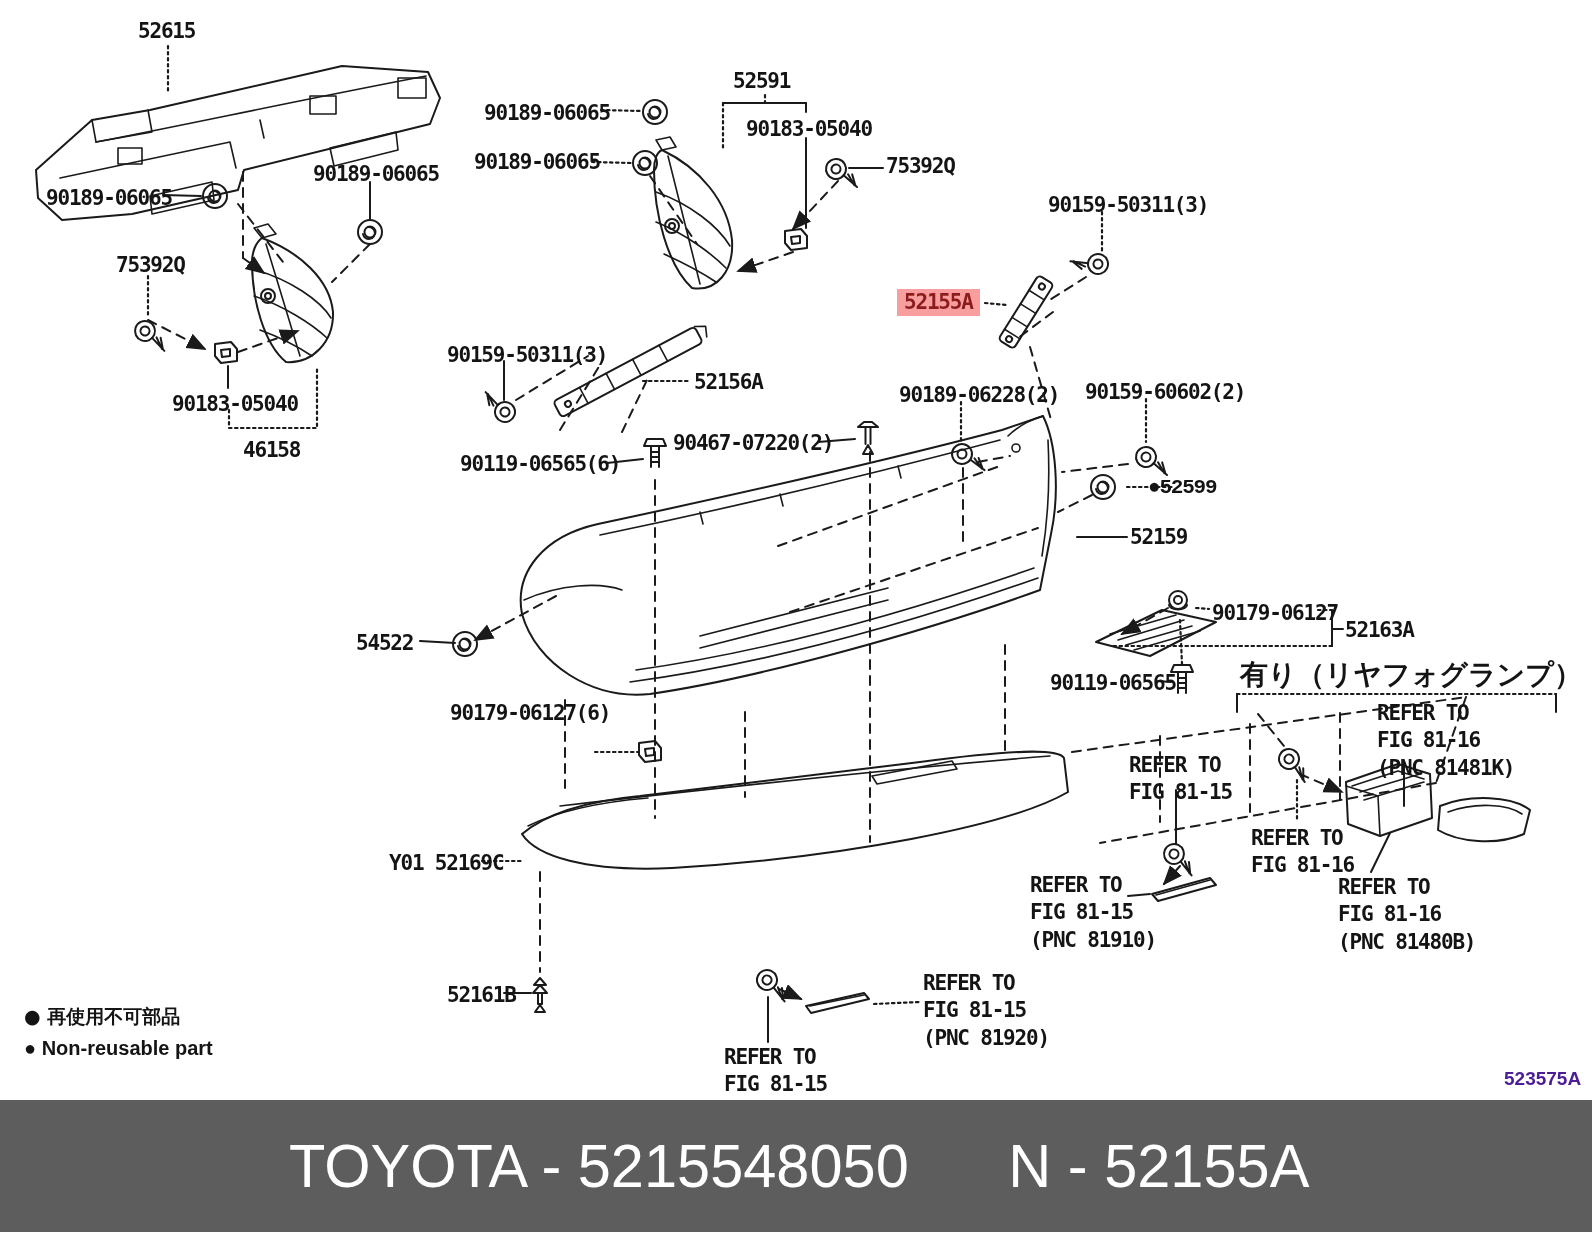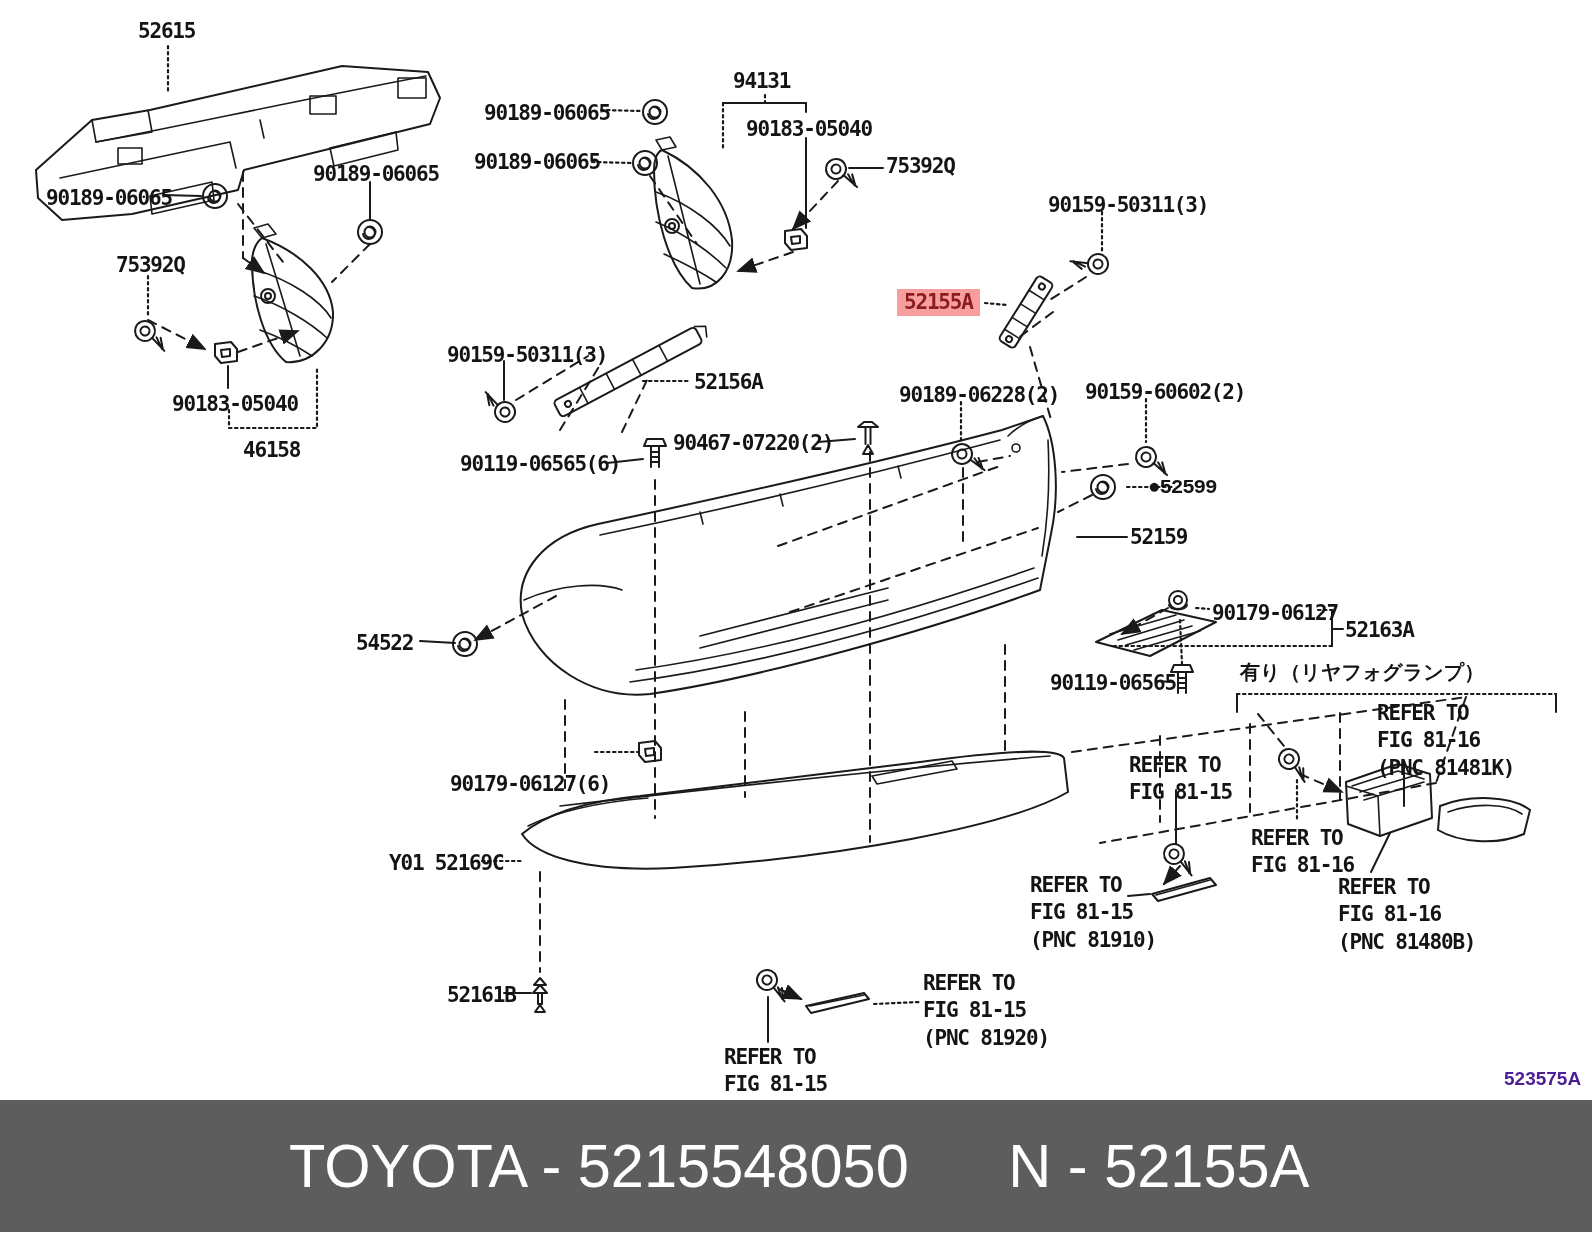--- a/index.html
+++ b/index.html
@@ -6,21 +6,21 @@
   .stage{position:relative;width:1592px;height:1258px;background:#fff;overflow:hidden;
          font-family:"DejaVu Sans Mono",monospace;}
   .art{position:absolute;left:0;top:0;}
   .art *{stroke:var(--line);fill:none;stroke-width:2;stroke-linecap:round;stroke-linejoin:round;}
   .art .thin{stroke-width:1.6;}
   .art .dash{stroke-dasharray:9 7;}
   .art .dot{stroke-dasharray:2.5 3.5;stroke-width:2.2;}
   .art .solid{stroke-dasharray:none;}
   .lbl{position:absolute;font:700 21px "DejaVu Sans Mono",monospace;letter-spacing:-1.2px;
        color:#141414;white-space:pre-line;line-height:1.3;}
-  .lbl.jp{font-family:Liberation Serif, serif;font-size:20px;letter-spacing:0;}
+  .lbl.jp{font-family:Liberation Mono, monospace;font-size:28px;letter-spacing:0;}
   .lbl.hl{background:var(--hl-bg);color:var(--hl-fg);padding:0 7px;}
   .legend{position:absolute;left:24px;top:1004px;color:#141414;}
   .legend .jp-line{font:700 19px "DejaVu Sans",sans-serif;margin-bottom:7px;}
   .legend .en-line{font:700 20px "Liberation Sans",sans-serif;}
   .figcode{position:absolute;left:1504px;top:1068px;font:600 19px "Liberation Sans",sans-serif;color:#4c1d95;}
   .footer{position:absolute;left:0;top:1100px;width:1592px;height:132px;background:var(--footer-bg);
           display:flex;align-items:center;justify-content:center;gap:80px;}
   .footer span{font:400 62px/1 "Liberation Sans",sans-serif;color:var(--footer-fg);
                display:inline-block;transform:scaleX(0.96);}
 </style>
@@ -261,21 +261,21 @@
     <path class="dash" marker-end="url(#ah)" d="M1300,774 L1342,792"></path>
     <path class="dash" marker-end="url(#ah)" d="M1180,866 L1164,884"></path>
     <path class="dash" marker-end="url(#ah)" d="M779,989 L801,999"></path>
     <path class="dash" d="M540,872 V972"></path>
   </svg>
 
   <div id="labels">
       <div class="lbl" style="left: 138px; top: 18px;">52615</div>
       <div class="lbl" style="left: 484px; top: 100px;">90189-06065</div>
       <div class="lbl" style="left: 474px; top: 149px;">90189-06065</div>
-      <div class="lbl" style="left: 733px; top: 68px;">94131</div>
+      <div class="lbl" style="left: 733px; top: 68px;">52591</div>
       <div class="lbl" style="left: 746px; top: 116px;">90183-05040</div>
       <div class="lbl" style="left: 886px; top: 153px;">75392Q</div>
       <div class="lbl" style="left: 46px; top: 185px;">90189-06065</div>
       <div class="lbl" style="left: 313px; top: 161px;">90189-06065</div>
       <div class="lbl" style="left: 116px; top: 252px;">75392Q</div>
       <div class="lbl" style="left: 172px; top: 391px;">90183-05040</div>
       <div class="lbl" style="left: 243px; top: 437px;">46158</div>
       <div class="lbl" style="left: 1048px; top: 192px;">90159-50311(3)</div>
       <div class="lbl hl" style="left: 897px; top: 289px;">52155A</div>
       <div class="lbl" style="left: 447px; top: 342px;">90159-50311(3)</div>
@@ -287,40 +287,44 @@
       <div class="lbl" style="left: 1148px; top: 474px; font-family: Liberation Mono, monospace;">●52599</div>
       <div class="lbl" style="left: 1130px; top: 524px;">52159</div>
       <div class="lbl" style="left: 1212px; top: 600px;">90179-06127</div>
       <div class="lbl" style="left: 1345px; top: 617px;">52163A</div>
       <div class="lbl" style="left: 1050px; top: 670px;">90119-06565</div>
       <div class="lbl" style="left: 356px; top: 630px;">54522</div>
       <div class="lbl jp" style="left: 1240px; top: 659px;">有り（リヤフォグランプ）</div>
       <div class="lbl" style="left: 1377px; top: 700px;">REFER TO
 FIG 81-16
 (PNC 81481K)</div>
-      <div class="lbl" style="left: 450px; top: 771px;">90179-06127(6)</div>
+      <div class="lbl" style="left: 450px; top: 700px;">90179-06127(6)</div>
       <div class="lbl" style="left: 1129px; top: 752px;">REFER TO
 FIG 81-15</div>
       <div class="lbl" style="left: 1251px; top: 825px;">REFER TO
 FIG 81-16</div>
       <div class="lbl" style="left: 1030px; top: 872px;">REFER TO
 FIG 81-15
 (PNC 81910)</div>
       <div class="lbl" style="left: 1338px; top: 874px;">REFER TO
 FIG 81-16
 (PNC 81480B)</div>
       <div class="lbl" style="left: 389px; top: 850px;">Y01 52169C</div>
       <div class="lbl" style="left: 447px; top: 982px;">52161B</div>
       <div class="lbl" style="left: 923px; top: 970px;">REFER TO
 FIG 81-15
 (PNC 81920)</div>
       <div class="lbl" style="left: 724px; top: 1044px;">REFER TO
 FIG 81-15</div>
     </div>
 
+  <div class="legend">
+    <div class="jp-line">●  再使用不可部品</div>
+    <div class="en-line">●  Non-reusable part</div>
+  </div>
 
   <div class="figcode">523575A</div>
 
   <div class="footer">
     <span>TOYOTA - 5215548050</span>
     <span>N - 52155A</span>
   </div>
 </div>
 
 </body></html>

